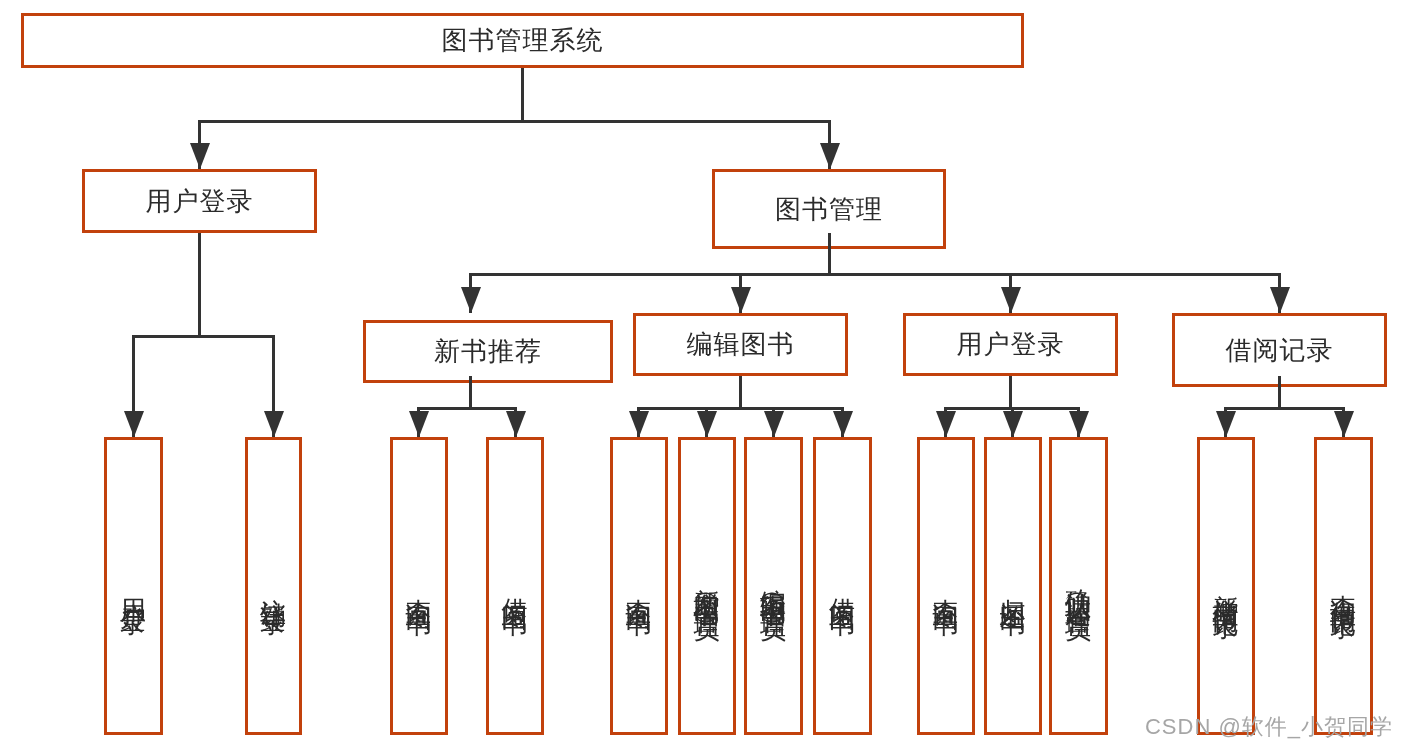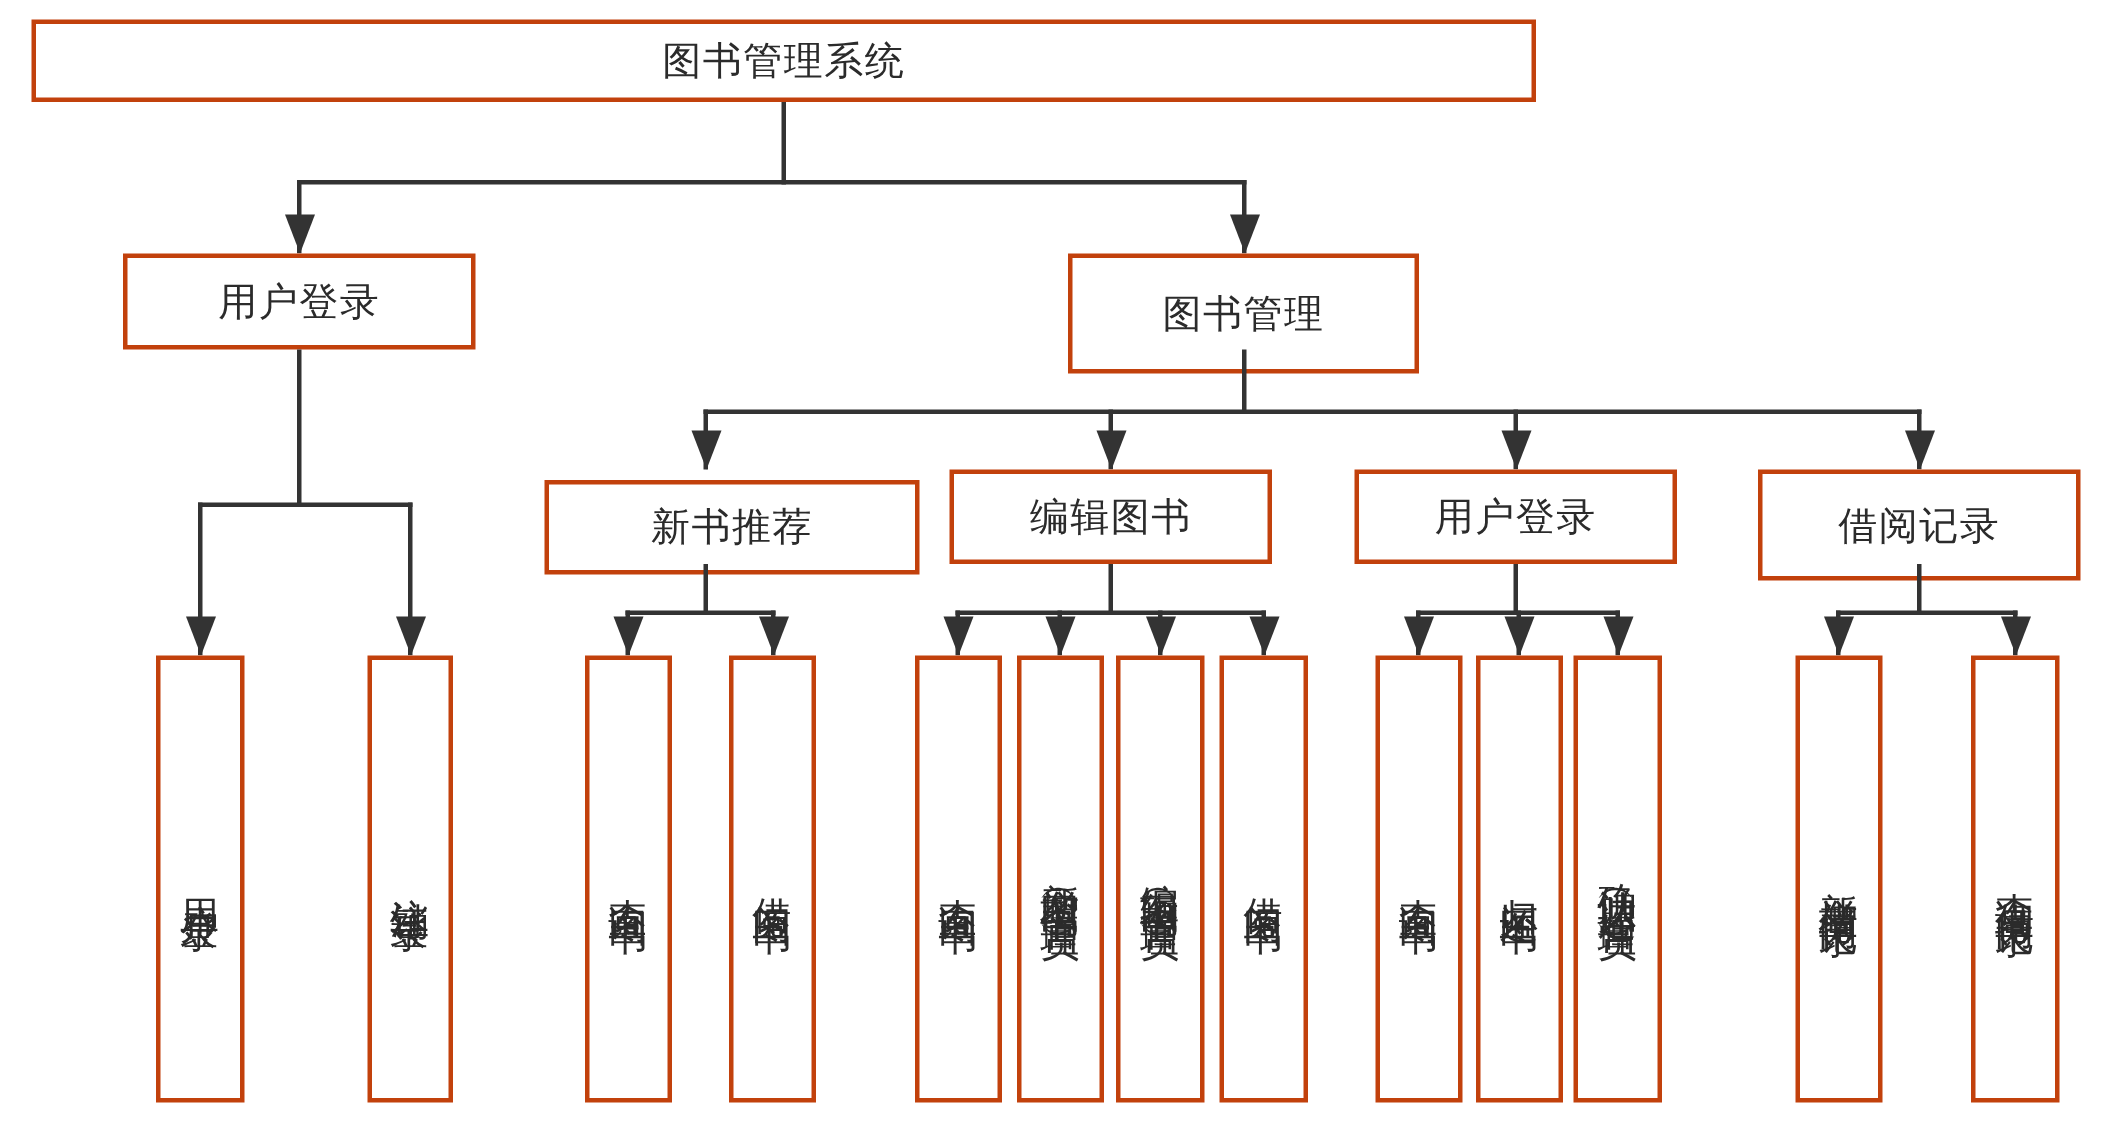--- a/index.html
+++ b/index.html
@@ -140,14 +140,15 @@
     <span>确认归还（管理员）</span>
     </div>
 
   <div class="box vbox" style="left:1197px;top:437px;width:58px;height:298px;">
     <span>新增借阅记录</span>
     </div>
   <div class="box vbox" style="left:1314px;top:437px;width:59px;height:298px;">
     <span>查询借阅记录</span>
     </div>
 
+  <div class="watermark">CSDN @软件_小贺同学</div>
 
 </div>
 
 </body></html>

